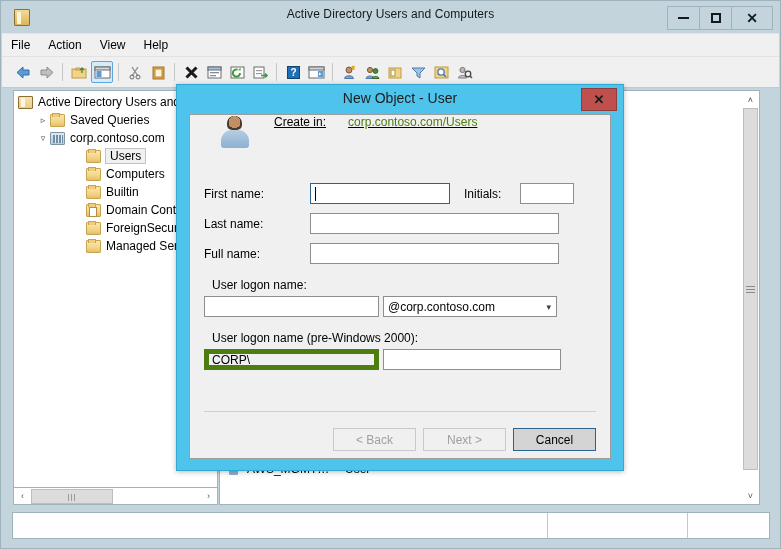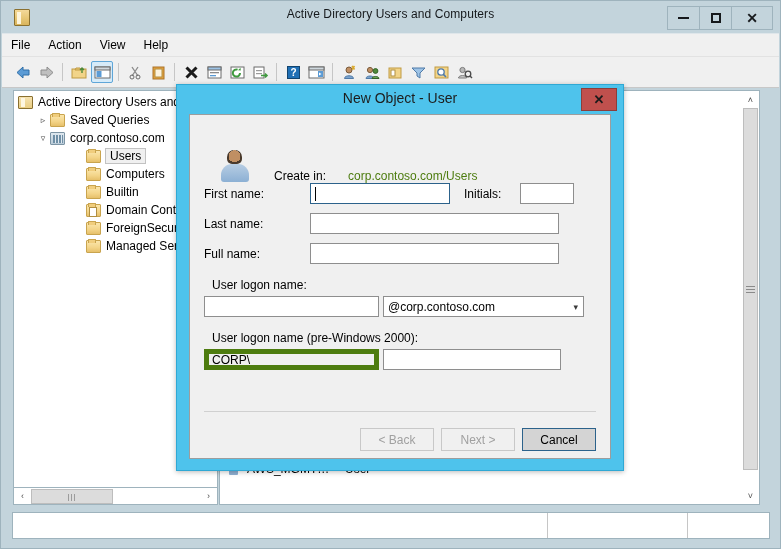--- a/index.html
+++ b/index.html
@@ -233,21 +233,21 @@
     background:#c0504d; border:1px solid #8b3e3b;
     display:flex; align-items:center; justify-content:center;
     font-size:13px; font-weight:bold; color:#1a1a1a; cursor:default;
   }
   #dlg-body {
     position:absolute; left:12px; top:29px; width:422px; height:345px;
     background:#f0f0f0; border:1px solid #9d9d9d;
   }
   #dlg-header {
     position:absolute; left:0; top:0; width:483px; height:68px;
-    display:flex; align-items:flex-end;
+    display:flex; align-items:flex-start;text-decoration:underline;
   }
   #dlg-user-icon {
     width:34px; height:34px; margin-left:28px; position:relative; flex:0 0 34px;
   }
   #dlg-user-icon:before {
     content:""; position:absolute; left:9px; top:1px; width:15px; height:14px;
     background:radial-gradient(circle at 50% 45%,#c08f63 0 6px,#4a3a2c 6px 100%);
     border-radius:7px 7px 5px 5px;
   }
   #dlg-user-icon:after {
@@ -276,38 +276,38 @@
   }
   #in-first { width:140px; }
   #lbl-initials { width:56px; font-size:12px; color:#000; margin-left:14px; }
   #in-initials { width:54px; }
   #in-last { width:249px; }
   #in-full { width:249px; }
 
   .fsection-label { padding-left:22px; font-size:12px; color:#000; margin:14px 0 4px; }
   #in-logon { width:175px; }
   #dd-suffix {
-    width:201px; height:21px; margin-left:4px; background:#fff;
+    width:174px; height:21px; margin-left:4px; background:#fff;
     border:1px solid #8e8e8e; font-size:12px; color:#000;
     display:flex; align-items:center; justify-content:space-between;
     padding:0 5px 0 4px; cursor:default;
   }
   #dd-suffix .chev { font-size:9px; color:#3a3a3a; }
   #in-pre-domain { width:175px; }
   #in-pre-name { width:178px; margin-left:4px; }
 
   #dlg-sep {
     position:absolute; left:14px; top:296px; width:392px; height:1px;
     background:#d0d0d0;
   }
   #dlg-buttons {
     position:absolute; right:14px; top:313px; display:flex; gap:7px;
   }
   .dbtn {
-    width:74px; height:23px; font-size:12px;
+    width:83px; height:23px; font-size:12px;
     display:flex; align-items:center; justify-content:center;
     background:#f0f0f0; border:1px solid #adadad; color:#000; cursor:default;
     font-family:"Liberation Sans", sans-serif;
   }
   .dbtn.disabled { color:#a0a0a0; border-color:#c8c8c8; background:#f0f0f0; }
   .dbtn.default {
     border:1px solid #2c628b; background:#d4d4d4; color:#000;
   }
 </style>
 </head>

